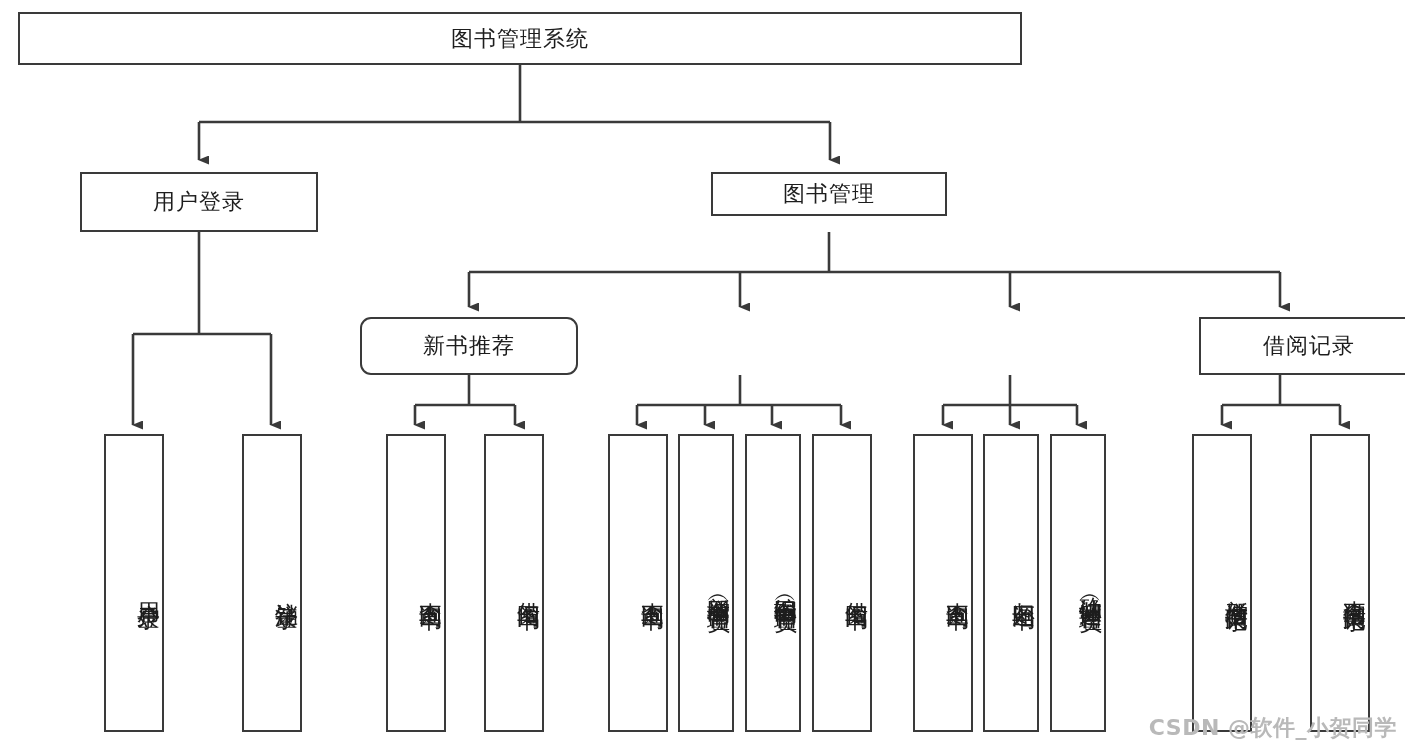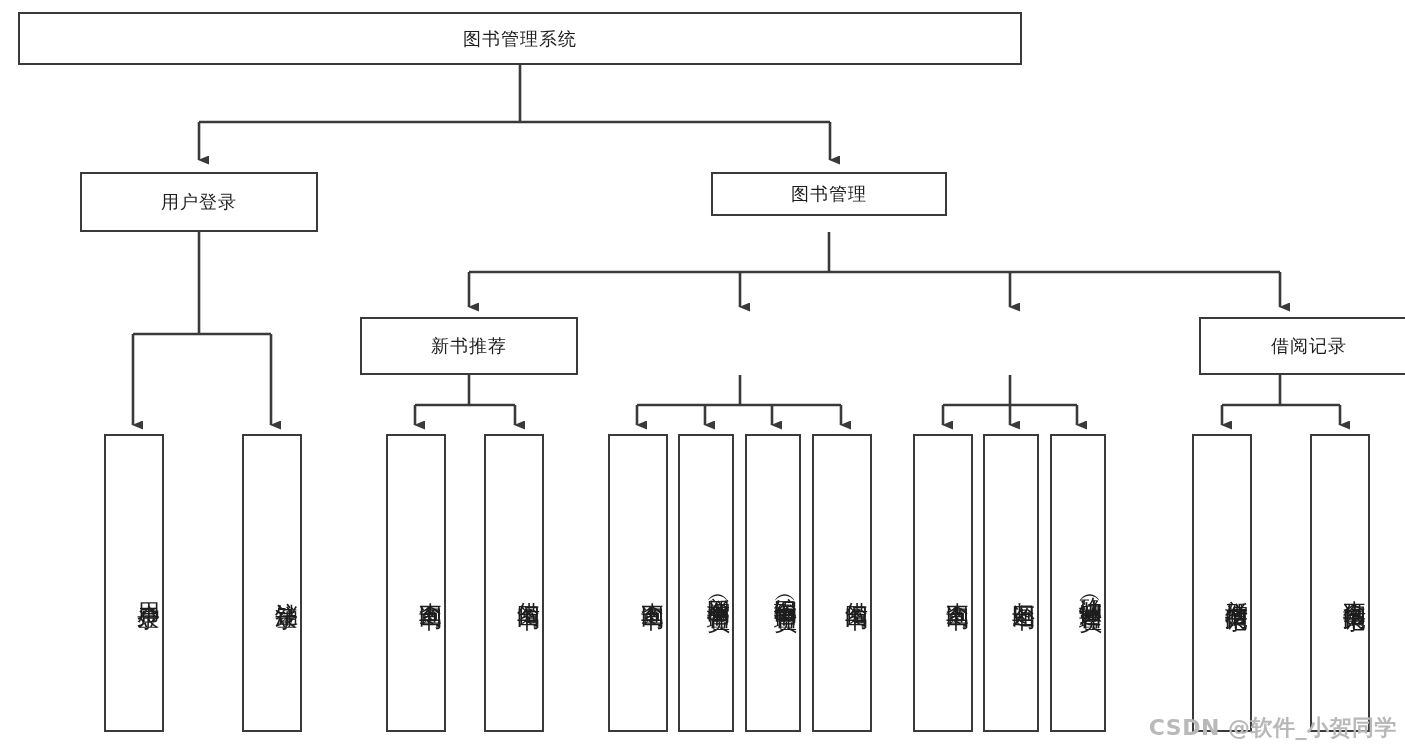--- a/index.html
+++ b/index.html
@@ -29,21 +29,21 @@
     position: absolute;
     box-sizing: border-box;
     border: 2px solid #3a3a3a;
     background: #ffffff;
     display: flex;
     align-items: center;
     justify-content: center;
     color: #1d1d1d;
   }
   .node.horiz {
-    font-size: 18px;
+    font-size: 22px;
     letter-spacing: 1px;
   }
   .node.vert {
     writing-mode: vertical-rl;
     text-orientation: upright;
     font-size: 23px;
     line-height: 1.18;
     padding-top: 10px;
     align-items: flex-start;
     justify-content: center;
@@ -124,21 +124,21 @@
     <span class="txt">图书管理系统</span>
   </div>
 
   <div class="node horiz" style="left:80px; top:172px; width:238px; height:60px;">
     <span class="txt">用户登录</span>
   </div>
   <div class="node horiz" style="left:711px; top:172px; width:236px; height:44px;">
     <span class="txt">图书管理</span>
   </div>
 
-  <div class="node horiz" style="left:360px; top:317px; width:218px; height:58px;">
+  <div class="node horiz" style="left:360px; top:317px; width:218px; height:58px;border-radius:11px;">
     <span class="txt">新书推荐</span>
   </div>
   <div class="node horiz" style="left:1170px; top:317px; width:220px; height:58px;margin-left:29px;">
     <span class="txt">借阅记录</span>
   </div>
 
   <div class="node vert" style="left:104px; top:434px; width:60px; height:298px;">
     <span class="txt">用户登录</span>
   </div>
   <div class="node vert" style="left:242px; top:434px; width:60px; height:298px;">

